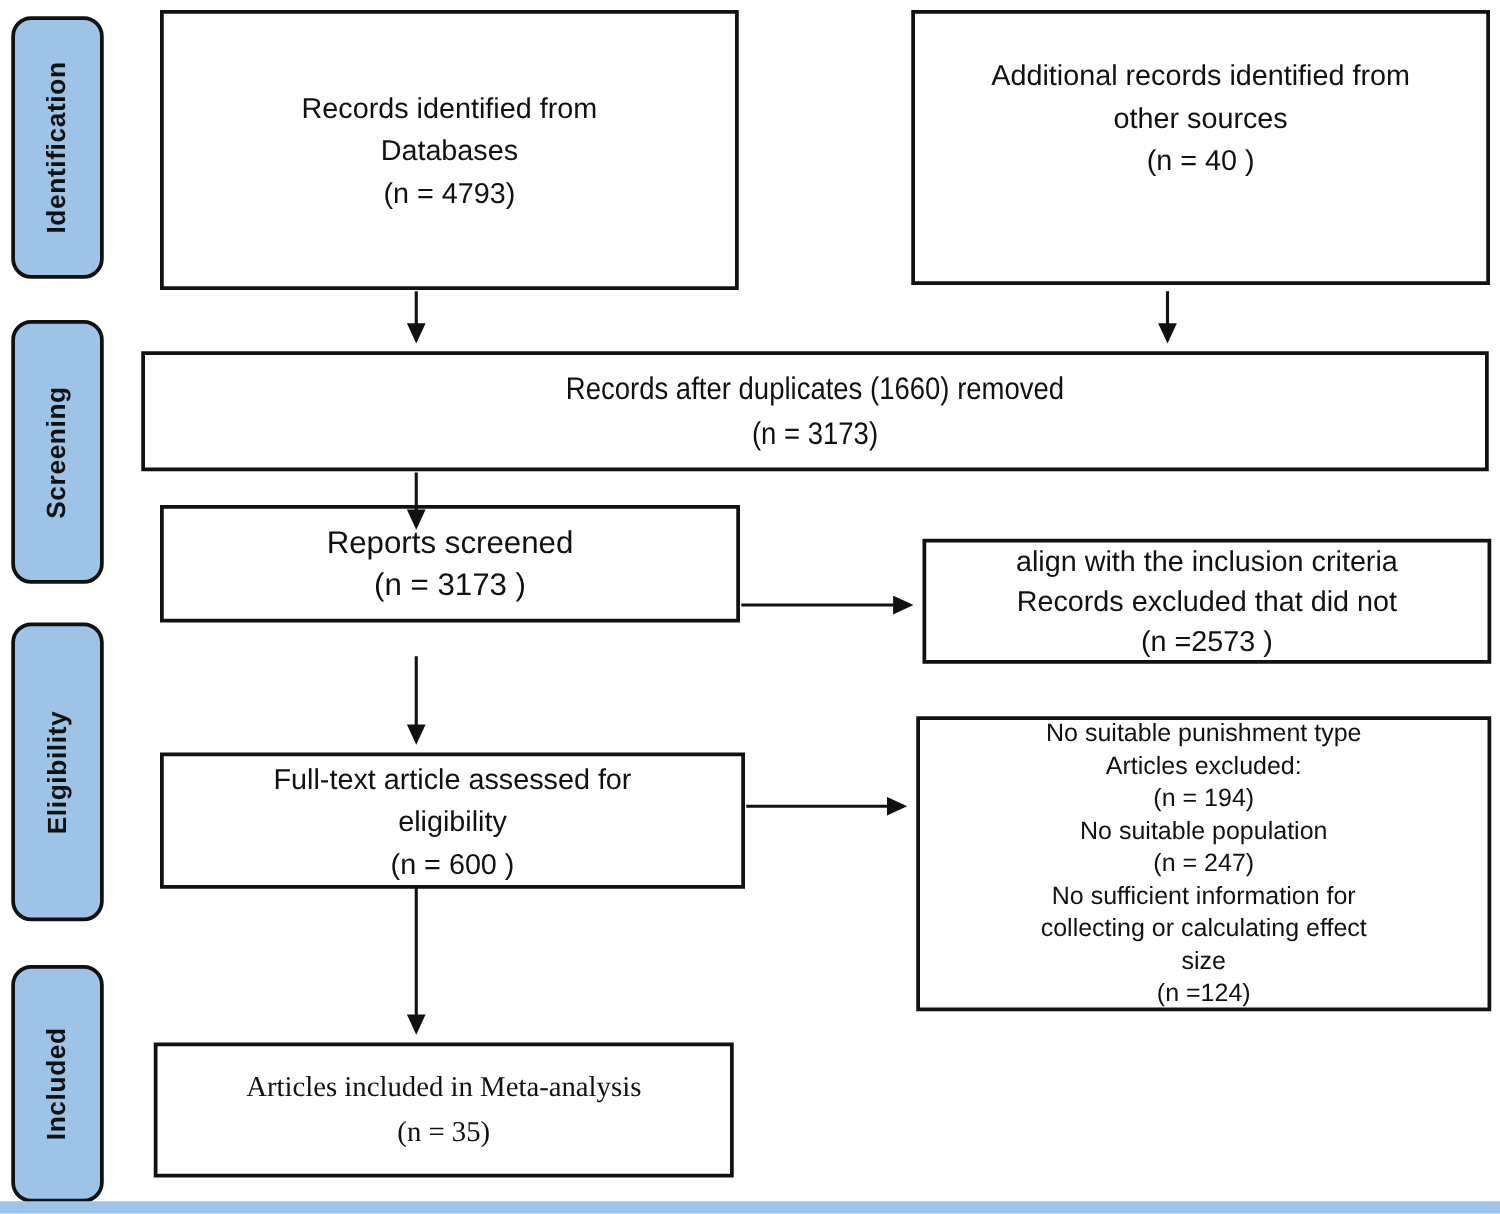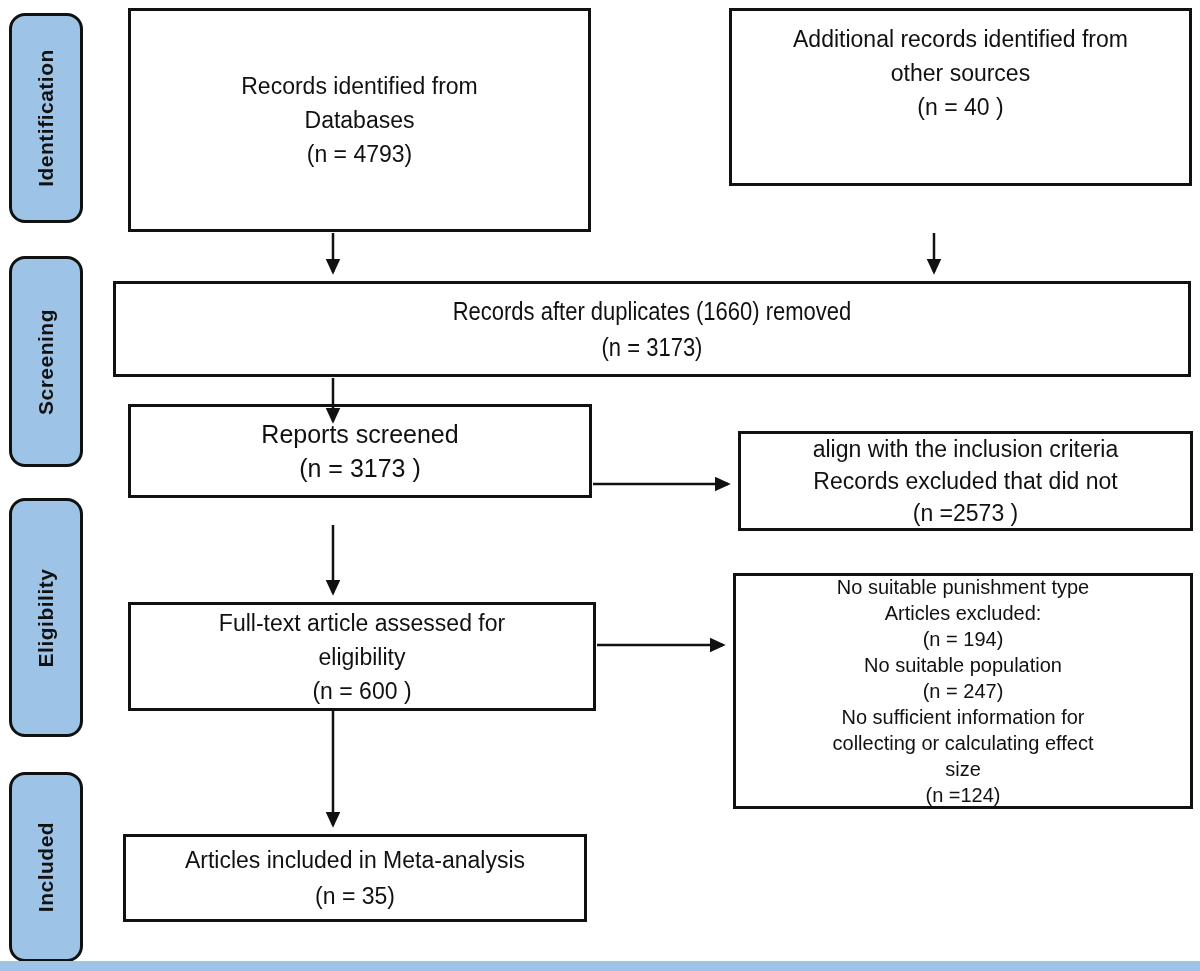--- a/index.html
+++ b/index.html
@@ -81,21 +81,21 @@
   </div>
 
   <div class="flow-box box-a" style="left:128px; top:8px; width:463px; height:224px;">
     <div class="lines">
         <div>Records identified from</div>
         <div>Databases</div>
         <div>(n = 4793)</div>
       </div>
   </div>
 
-  <div class="flow-box box-b" style="left:729px; top:8px; width:463px; height:178px;">
+  <div class="flow-box box-b" style="left:729px; top:8px; width:463px; height:220px;">
     <div class="lines">
         <div>Additional records identified from</div>
         <div>other sources</div>
         <div>(n = 40 )</div>
       </div>
   </div>
 
   <div class="flow-box box-c" style="left:113px; top:281px; width:1078px; height:96px;">
     <div class="lines">
         <div>Records after duplicates (1660) removed</div>
@@ -133,21 +133,21 @@
         <div>(n = 194)</div>
         <div>No suitable population</div>
         <div>(n = 247)</div>
         <div>No sufficient information for</div>
         <div>collecting or calculating effect</div>
         <div>size</div>
         <div>(n =124)</div>
       </div>
   </div>
 
-  <div class="flow-box box-h" style="left:123px; top:834px; width:464px; height:88px;">
+  <div class="flow-box box-h" style="left:123px; top:834px; width:464px; height:108px;font-family:Liberation Serif, serif;">
     <div class="lines">
         <div>Articles included in Meta-analysis</div>
         <div>(n = 35)</div>
       </div>
   </div>
 
   <svg id="arrow-layer" width="1200" height="971" viewBox="0 0 1200 971">
     <defs>
       <marker id="ah" markerWidth="7" markerHeight="7" refX="5.4" refY="3" orient="auto">
         <path d="M0,0 L6.5,3 L0,6 Z" fill="#111111"></path>

